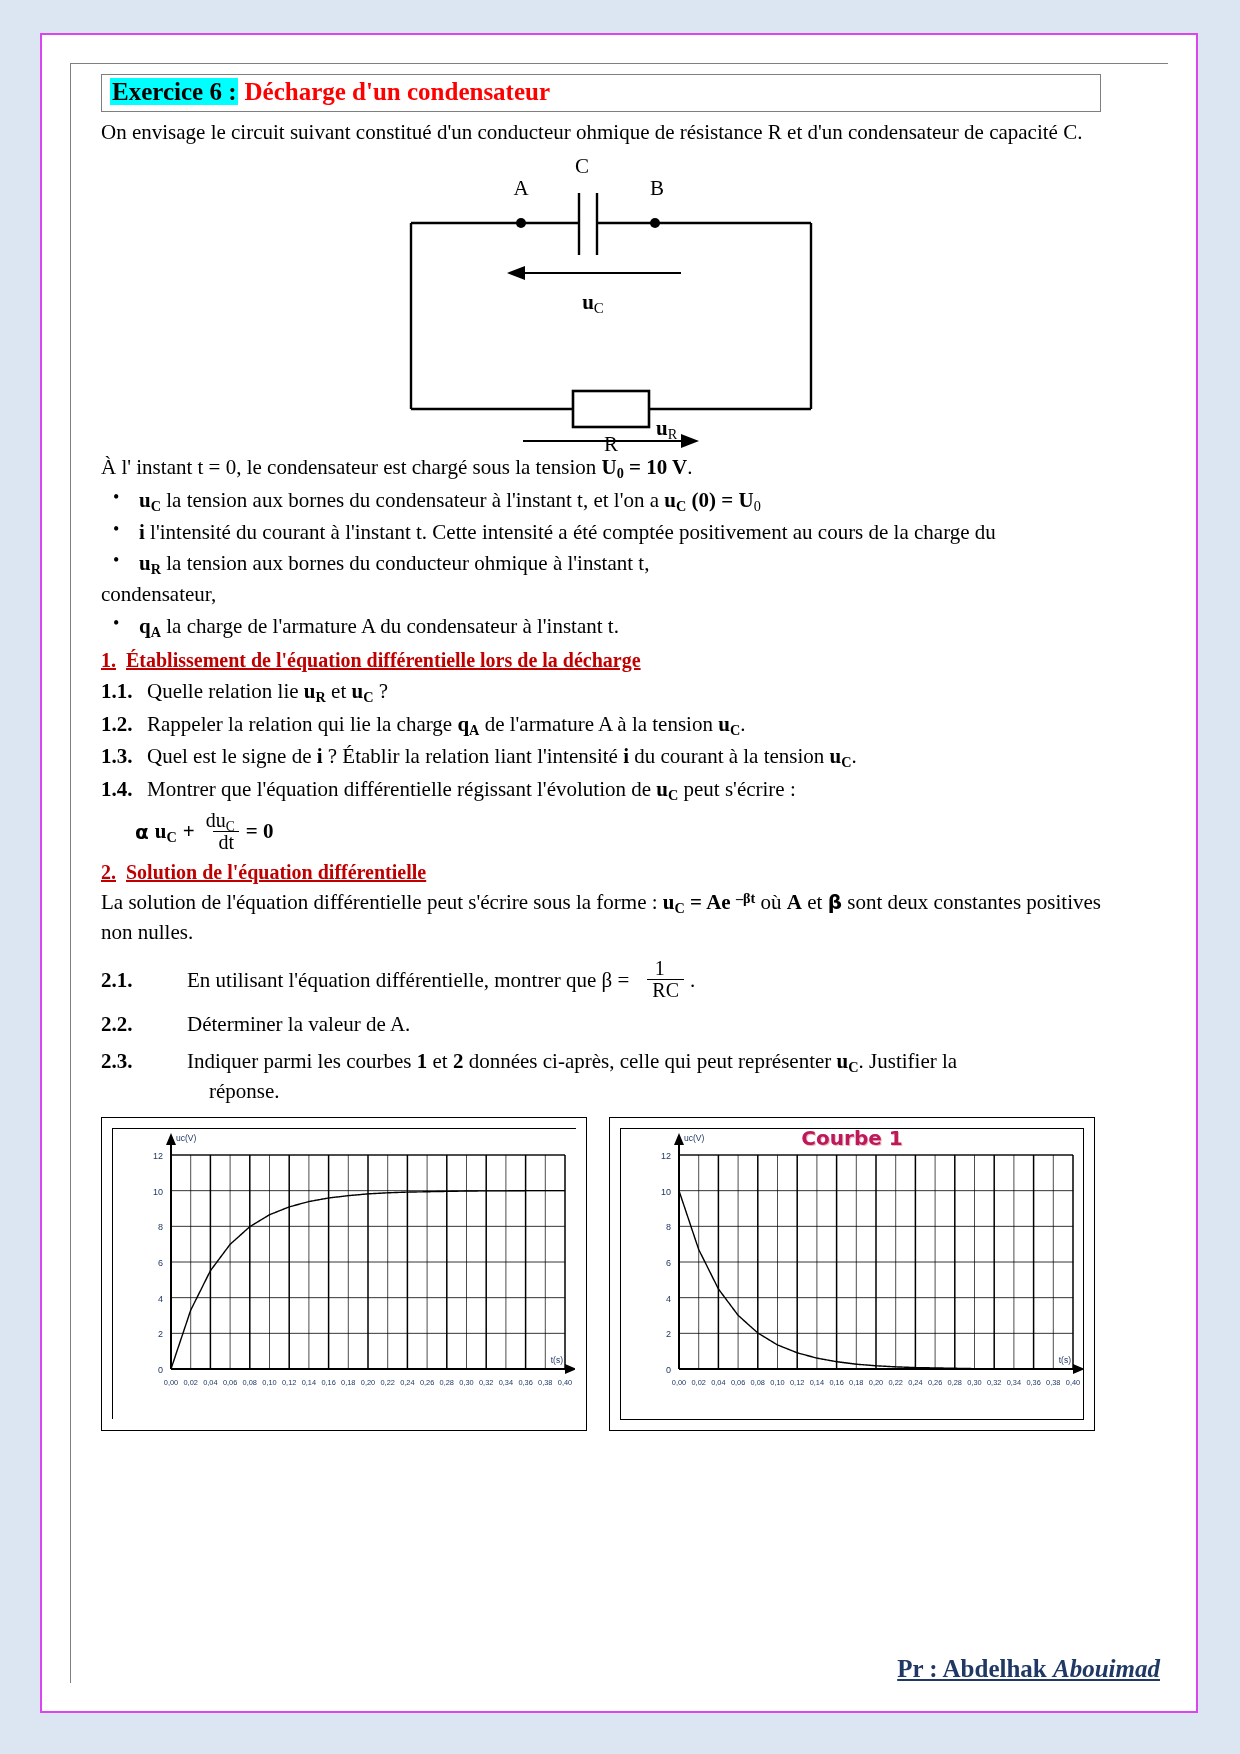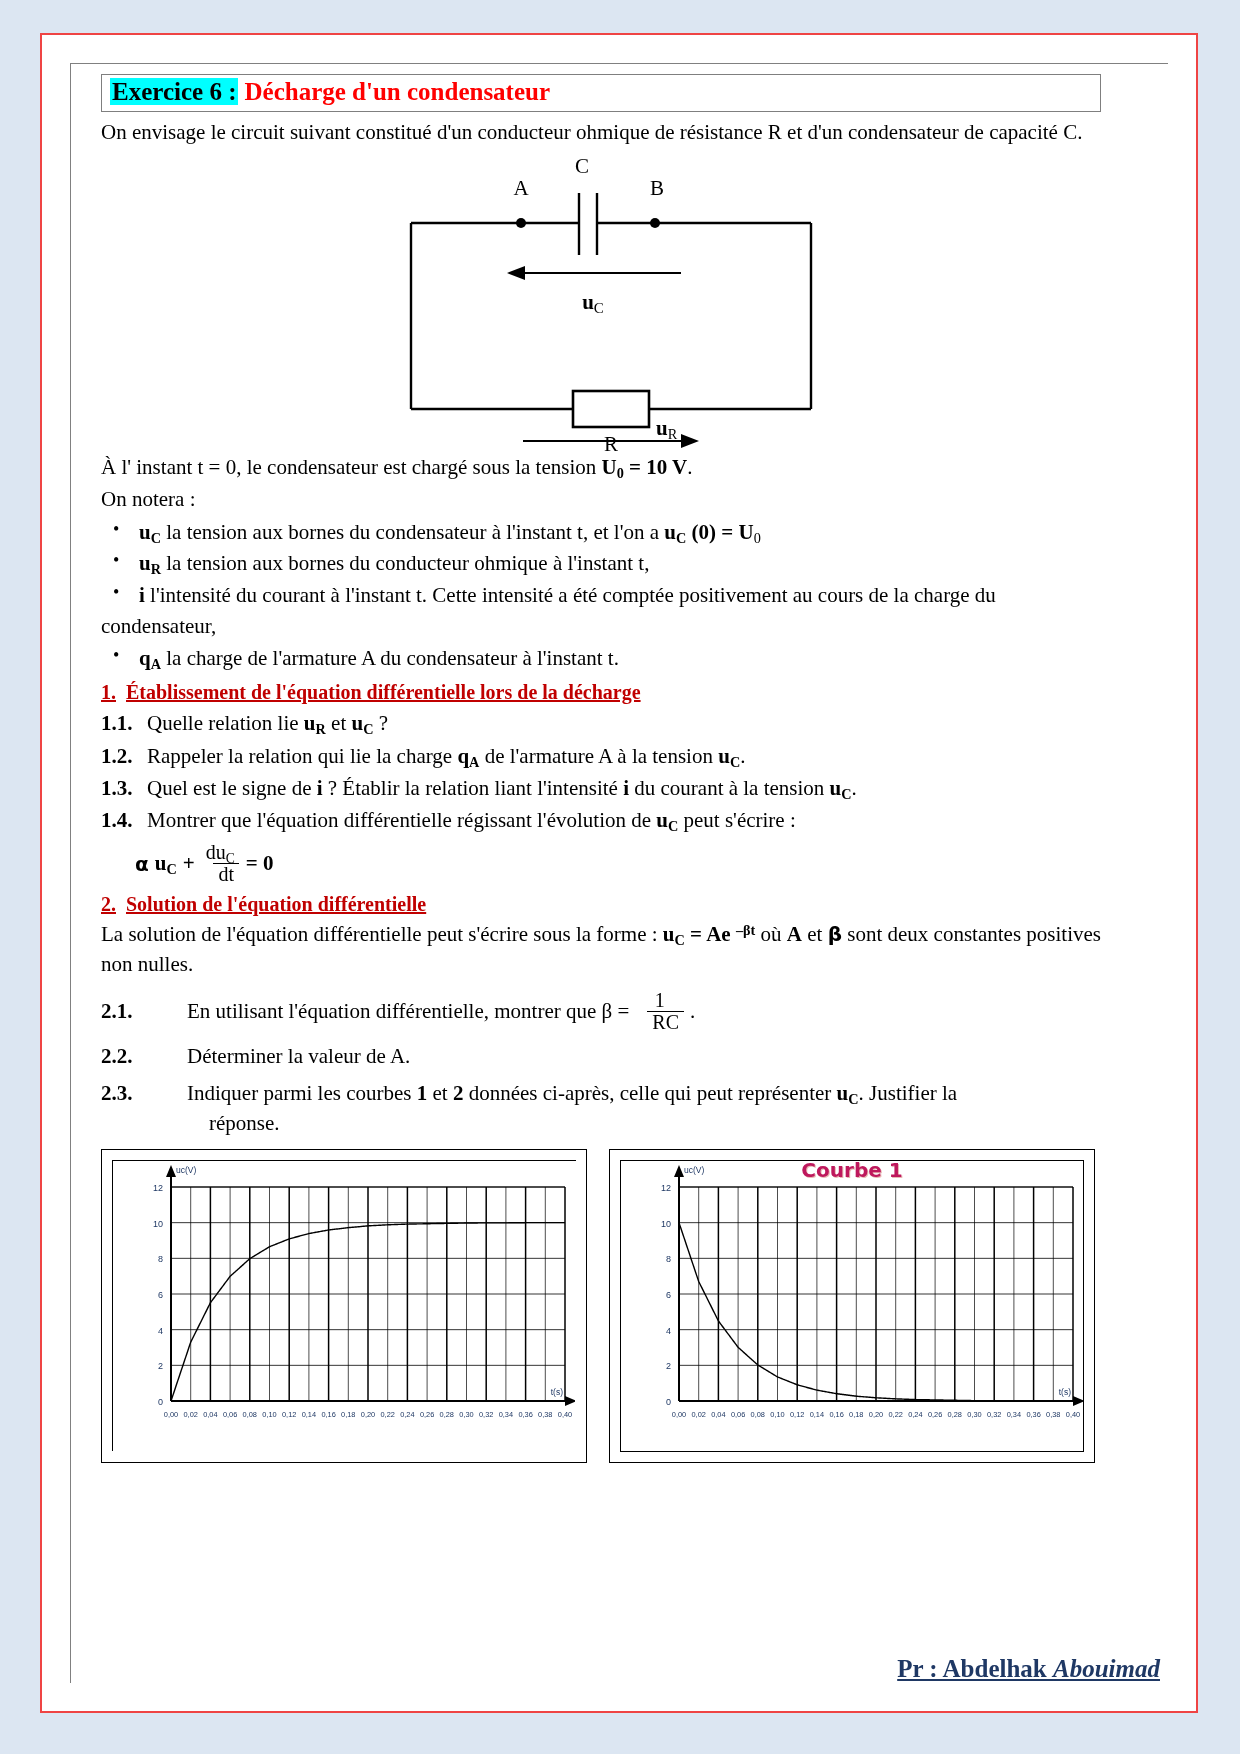--- a/index.html
+++ b/index.html
@@ -10,21 +10,21 @@
     font-family:"Liberation Serif","DejaVu Serif",serif;
     color:#000;
     position:relative;
     overflow:hidden;
   }
   .page-frame{
     position:absolute;
     left:40px;top:33px;
     width:1158px;height:1680px;
     background:#ffffff;
-    border:2px solid #ef4444;
+    border:2px solid #d946ef;
     box-sizing:border-box;
   }
   .page-inner{
     position:absolute;
     left:28px;top:28px;
     width:1098px;height:1620px;
     box-sizing:border-box;
     border-left:1px solid #808080;
     border-top:1px solid #808080;
     padding:0;
@@ -244,31 +244,30 @@
             </text>
           </svg>
         </div>
 
         <div style="position:absolute;left:555px;top:265px;font-size:21px;"><b>u</b><sub>R</sub></div>
       </div>
 
       <p class="para">
         <span>À l' instant t = 0, le condensateur est chargé sous la tension </span><b><span>U</span><sub>0</sub><span> = 10 V</span></b><span>.</span>
       </p>
-      <p class="para">On notera :</p>
 
       <ul class="notation">
         <li>
           <b class="sym"><span>u</span><sub>C</sub></b><span> la tension aux bornes du condensateur à l'instant t, et l'on a </span><b><span>u</span><sub>C</sub><span> (0) = U</span></b><sub>0</sub>
         </li>
         <li>
-          <b class="sym"><span>u</span><sub>R</sub></b><span> la tension aux bornes du conducteur ohmique à l'instant t,</span>
+          <b class="sym"><span>i</span></b><span> l'intensité du courant à l'instant t. Cette intensité a été comptée positivement au cours de la charge du</span>
         </li>
         <li>
-          <b class="sym"><span>i</span></b><span> l'intensité du courant à l'instant t. Cette intensité a été comptée positivement au cours de la charge du</span>
+          <b class="sym"><span>u</span><sub>R</sub></b><span> la tension aux bornes du conducteur ohmique à l'instant t,</span>
         </li>
         <li class="nobullet">
           <span>condensateur,</span>
         </li>
         <li>
           <b class="sym"><span>q</span><sub>A</sub></b><span> la charge de l'armature A du condensateur à l'instant t.</span>
         </li>
       </ul>
 
       <h3 class="sec">

